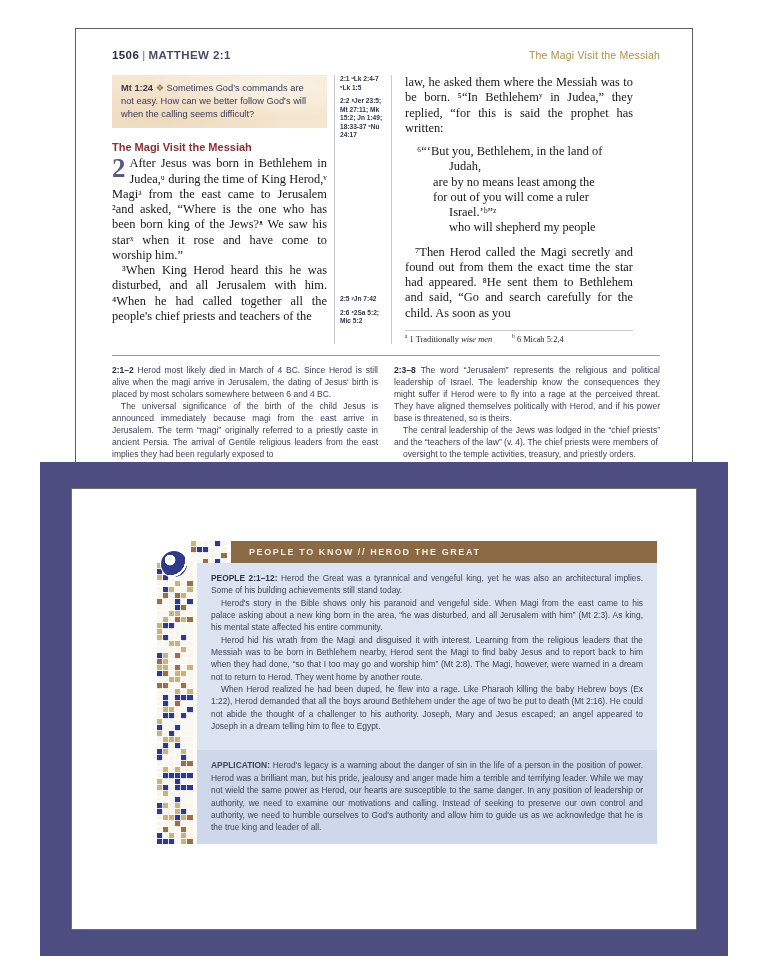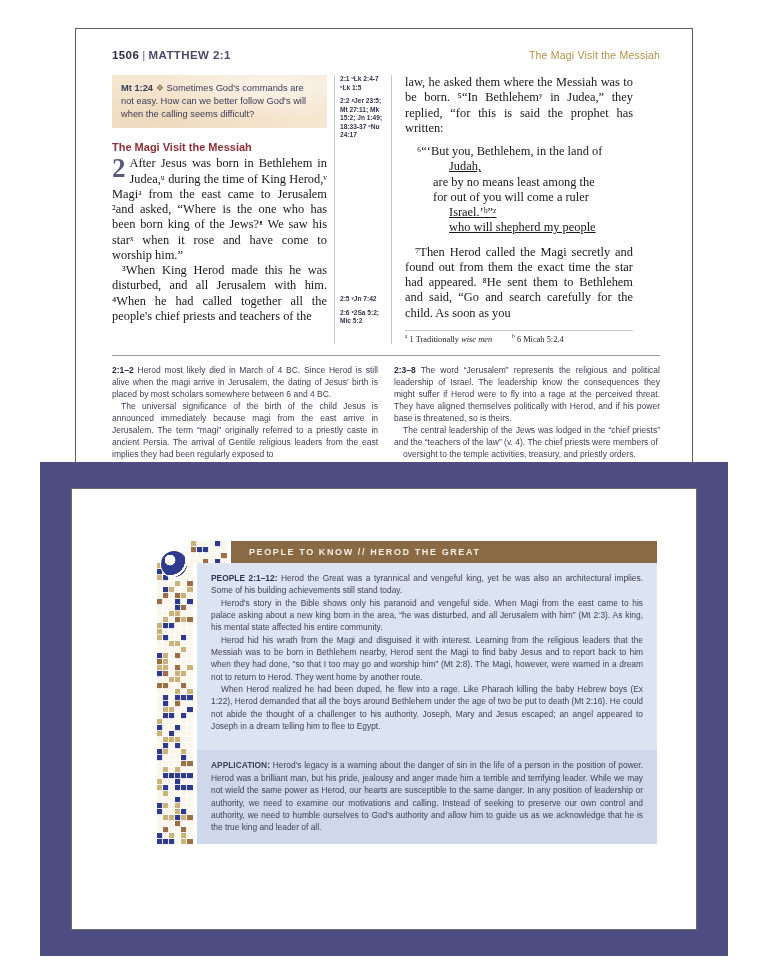--- a/index.html
+++ b/index.html
@@ -51,21 +51,21 @@
   .verse p{margin:0;}
   .verse p + p{text-indent:10px;}
   .dropcap{float:left;font-family:"Liberation Serif",serif;font-size:27px;line-height:.78;
     font-weight:bold;color:#5a5a7e;padding:2px 4px 0 0;}
   sup{font-size:.64em;vertical-align:super;line-height:0;}
 
   .poetry{font-family:"Liberation Serif",serif;font-size:12.4px;line-height:1.23;
     color:#17171a;margin:8px 0 9px 0;}
   .poetry div{padding-left:14px;text-indent:-2px;}
   .poetry .ind1{padding-left:30px;}
-  .poetry .ind2{padding-left:46px;text-decoration:underline;}
+  .poetry .ind2{padding-left:46px;}
 
   .footnotes{border-top:1px solid #c9c9c9;margin-top:9px;padding-top:4px;
     font-family:"Liberation Serif",serif;font-size:8.4px;color:#20202a;
     display:flex;gap:20px;}
   .footnotes i{font-style:italic;}
 
   .xref{font-size:6.6px;line-height:1.3;color:#33334d;font-weight:bold;}
   .xref .blk{margin-bottom:5px;}
   .xref .blk:last-child{margin-bottom:0;}
   .xref-lower{margin-top:155px;}
@@ -131,21 +131,21 @@
         <div class="reflect-box">
           <span class="rlabel">Mt 1:24</span>
           <span class="diamond">❖</span>
           <span>Sometimes God's commands are not easy. How can we better follow God's will when the calling seems difficult?</span>
         </div>
 
         <div class="section-head">The Magi Visit the Messiah</div>
 
         <div class="verse">
           <p><span class="dropcap">2</span><span>After Jesus was born in Bethlehem in Judea,ᵘ during the time of King Herod,ᵛ Magiᵃ from the east came to Jerusalem ²and asked, “Where is the one who has been born king of the Jews?ᵜ We saw his starˣ when it rose and have come to worship him.”</span></p>
-          <p>³When King Herod made this he was disturbed, and all Jerusalem with him. ⁴When he had called together all the people's chief priests and teachers of the</p>
+          <p>³When King Herod heard this he was disturbed, and all Jerusalem with him. ⁴When he had called together all the people's chief priests and teachers of the</p>
         </div>
       </div>
 
       <div class="col-xref">
         <div class="xref">
           <div class="blk">
             <span>2:1</span>
             <span>ᵘLk 2:4-7 ᵛLk 1:5</span>
           </div>
           <div class="blk">

